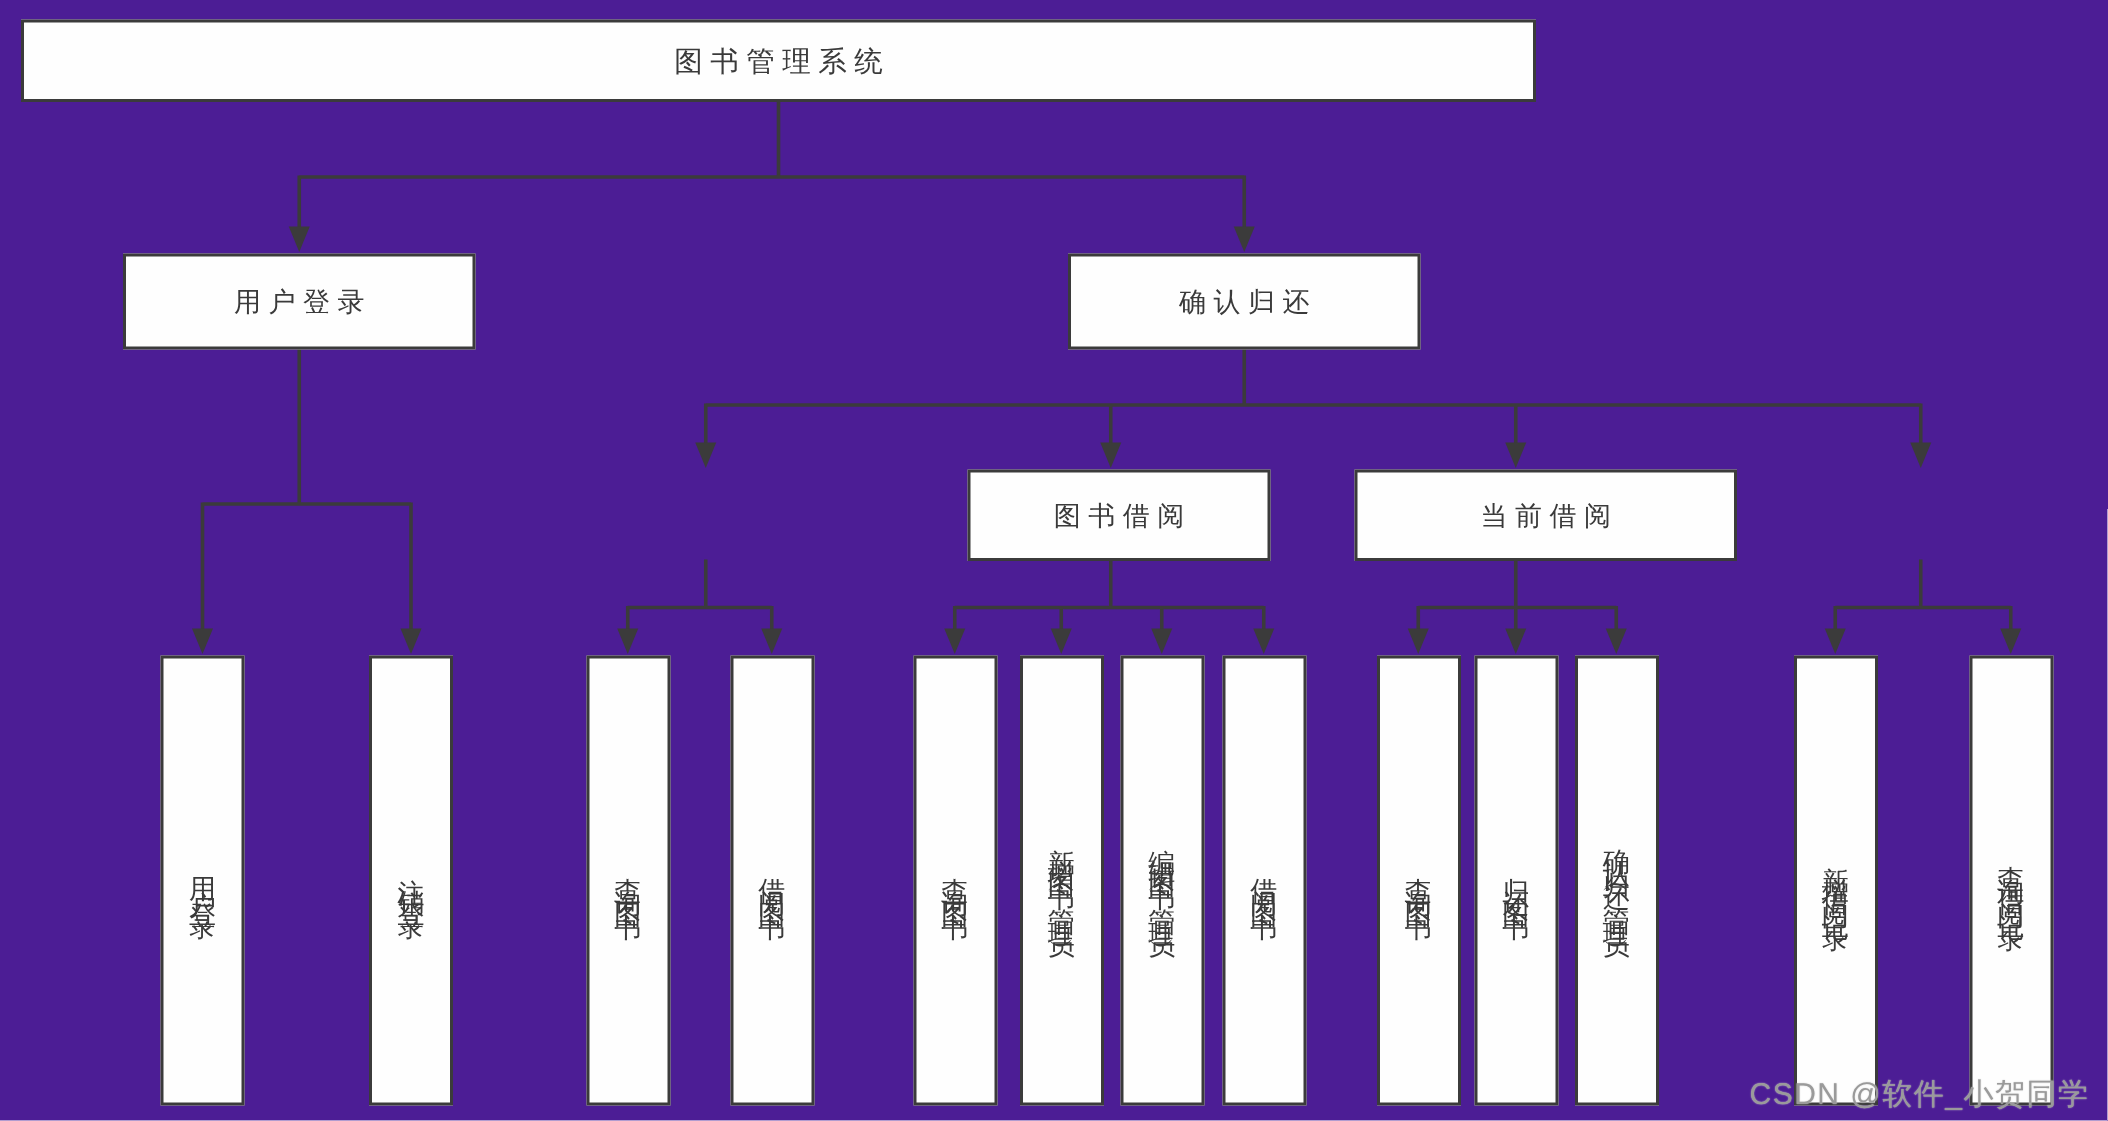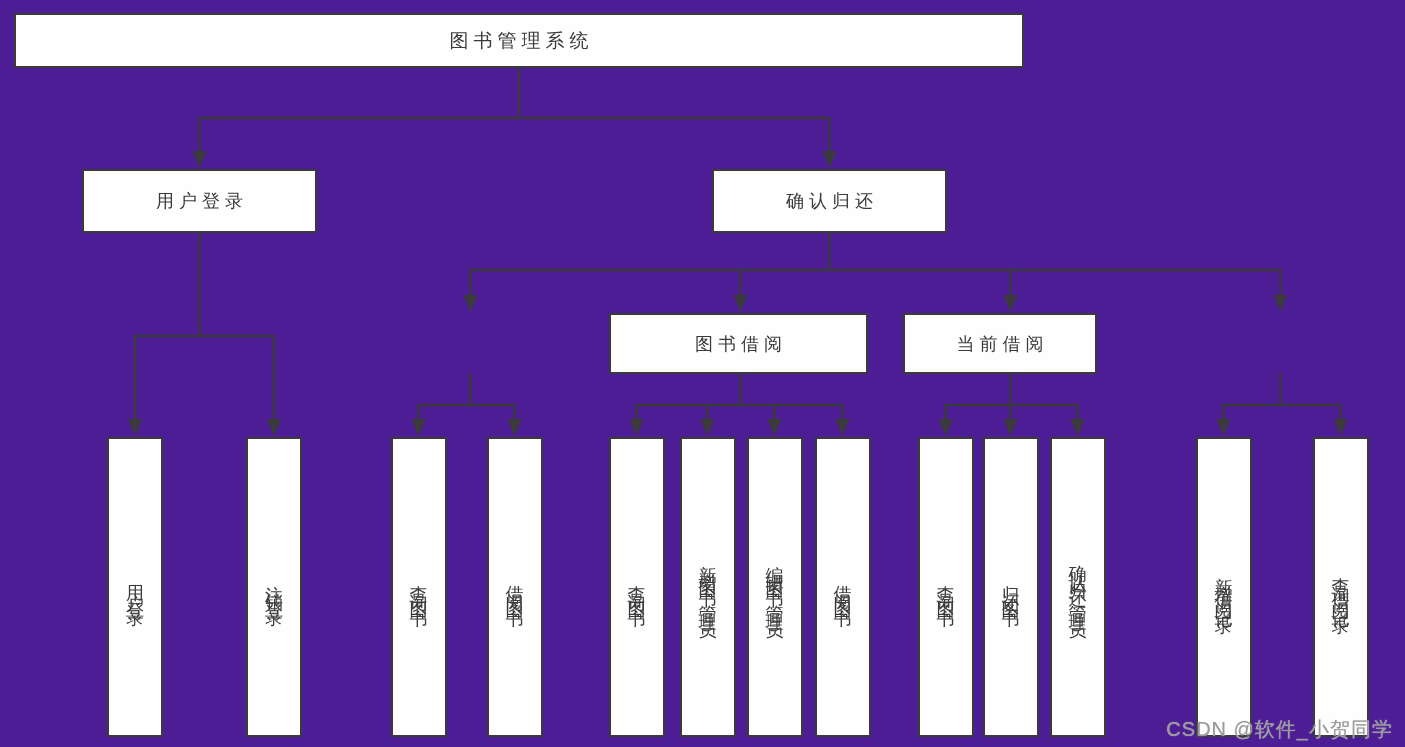--- a/index.html
+++ b/index.html
@@ -74,24 +74,24 @@
     <span class="hlabel">图书管理系统</span>
   </div>
 
   <div class="nodebox hbox-l2" style="left:82px;top:169px;width:235px;height:64px;">
     <span class="hlabel">用户登录</span>
   </div>
   <div class="nodebox hbox-l2" style="left:712px;top:169px;width:235px;height:64px;">
     <span class="hlabel">确认归还</span>
   </div>
 
-  <div class="nodebox hbox-l3" style="left:609px;top:313px;width:259px;height:61px;">
+  <div class="nodebox hbox-l3" style="left:645px;top:313px;width:202px;height:61px;">
     <span class="hlabel">图书借阅</span>
   </div>
-  <div class="nodebox hbox-l3" style="left:903px;top:313px;width:194px;height:61px;text-align:right;">
+  <div class="nodebox hbox-l3" style="left:903px;top:313px;width:255px;height:61px;text-align:right;">
     <span class="hlabel">当前借阅</span>
   </div>
 
   <div class="nodebox leaf" style="left:107px;">
     <span class="vlabel">用户登录</span>
   </div>
   <div class="nodebox leaf" style="left:246px;">
     <span class="vlabel">注销登录</span>
   </div>
 

